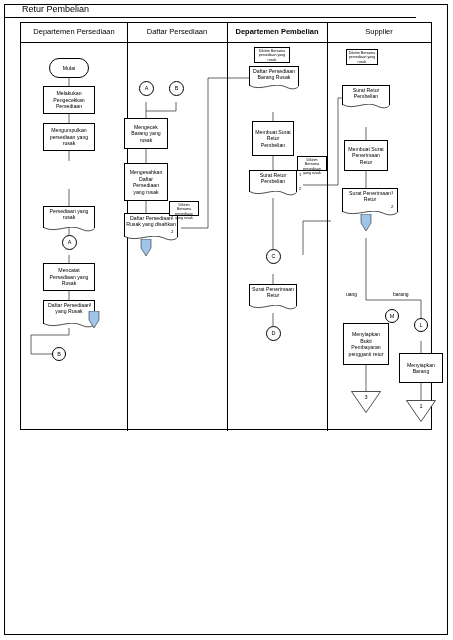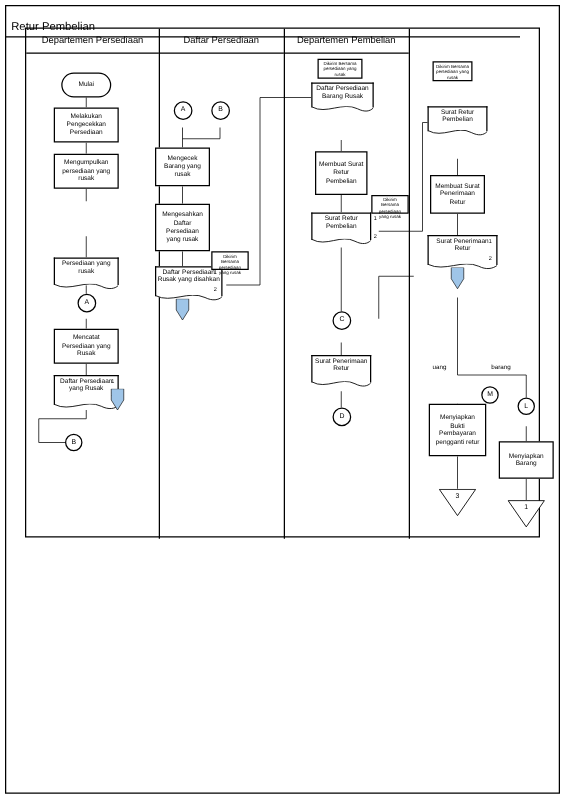--- a/index.html
+++ b/index.html
@@ -18,27 +18,27 @@
   }
   .outer-frame {
     position: absolute;
     left: 4px; top: 4px;
     width: 444px; height: 631px;
     border: 1px solid #000;
     box-sizing: border-box;
   }
   .title-bar {
     position: absolute;
-    left: 4px; top: 12px;
+    left: 4px; top: 0;
     width: 412px; height: 18px;
     box-sizing: border-box;
     border-bottom: 1px solid #000;
     font-size: 9px;
     line-height: 18px;
-    padding-left: 5px;
+    padding-left: 18px;
     color: #000;
   }
   .diagram-area {
     position: absolute;
     left: 20px; top: 22px;
     width: 412px; height: 408px;
     box-sizing: border-box;
     border: 1px solid #000;
   }
   .lane-head {
@@ -145,21 +145,22 @@
   <div class="title-bar">Retur Pembelian</div>
 
   <div class="diagram-area">
 
     <div class="lane-div" style="left:106px"></div>
     <div class="lane-div" style="left:206px"></div>
     <div class="lane-div" style="left:306px"></div>
 
     <div class="lane-head" style="left:0; width:106px;">Departemen Persediaan</div>
     <div class="lane-head" style="left:106px; width:100px;">Daftar Persediaan</div>
-    <div class="lane-head" style="left:206px; width:100px;">Departemen Pembelian</div>
+    <div class="lane-head" style="left:206px; width:100px;font-weight:bold;">Departemen Pembelian</div>
+    <div class="lane-head" style="left:306px; width:104px;">Supplier</div>
 
     <svg class="lines">
       <g stroke="#000" stroke-width="0.6" fill="none">
 
         <line x1="48" y1="55" x2="48" y2="63"></line>
         <line x1="48" y1="91" x2="48" y2="100"></line>
         <line x1="48" y1="128" x2="48" y2="138"></line>
         <line x1="48" y1="166" x2="48" y2="183"></line>
         <line x1="48" y1="205" x2="48" y2="212"></line>
 

